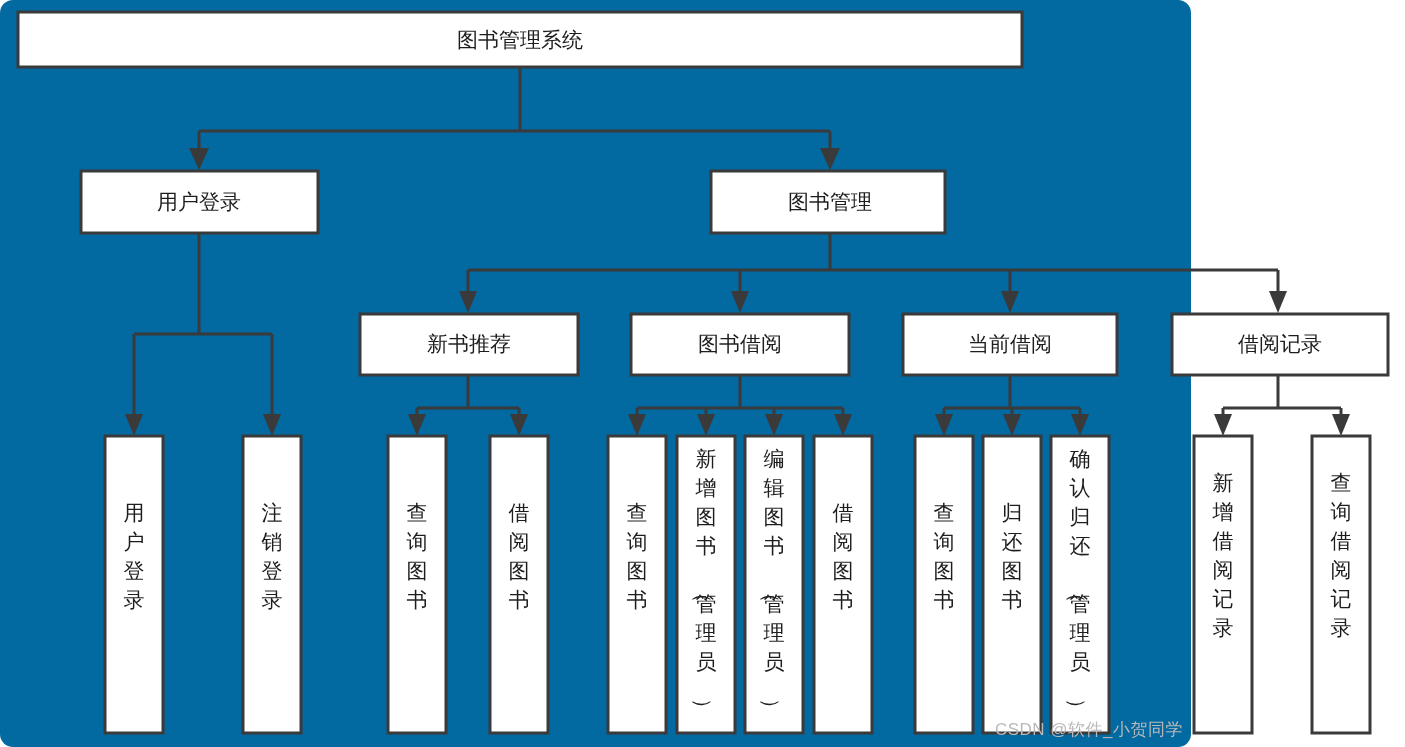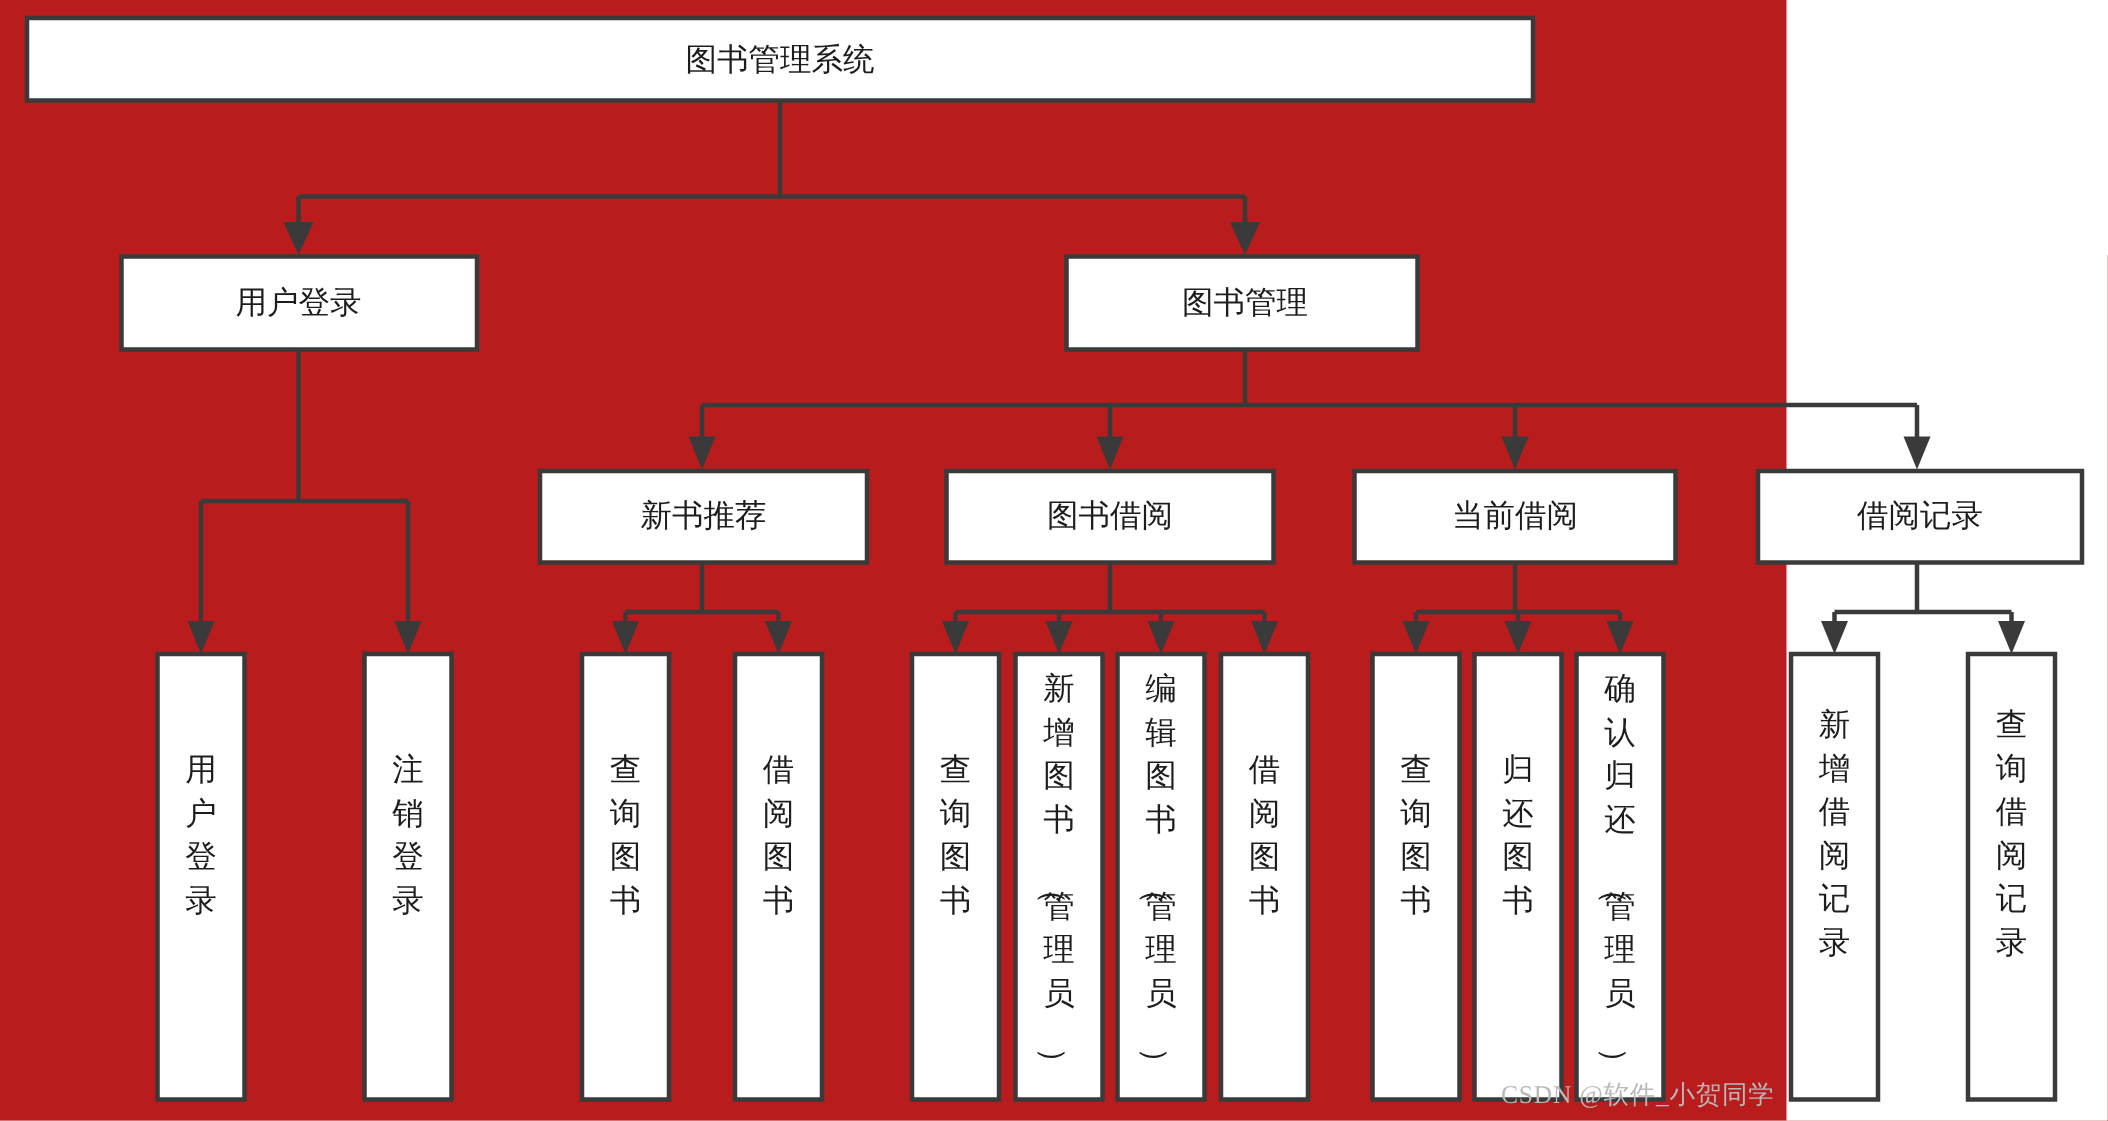--- a/index.html
+++ b/index.html
@@ -12,21 +12,22 @@
     width: 1405px;
     height: 747px;
     font-family: "Liberation Sans", "DejaVu Sans", sans-serif;
     overflow: hidden;
     position: relative;
   }
   #diagram-root {
     position: relative;
     width: 1191px;
     height: 747px;
-    background: #b91c1c;
+    background: #0369a1;
+    border-radius: 13px;
   }
   svg#tree-svg {
     position: absolute;
     left: 0;
     top: 0;
     width: 1405px;
     height: 747px;
     display: block;
   }
   .node-box {
@@ -54,21 +55,21 @@
   .node-label-vertical {
     font-family: "Liberation Sans", "DejaVu Sans", sans-serif;
     fill: #1d1d1d;
     font-size: 21px;
     text-anchor: middle;
   }
   .watermark {
     position: absolute;
     right: 8px;
     bottom: 6px;
-    font-family: Liberation Serif, serif;
+    font-family: Liberation Sans, sans-serif;
     font-size: 17px;
     color: #b9b9b9;
     letter-spacing: 0.5px;
     white-space: nowrap;
     user-select: none;
   }
 </style>
 </head>
 <body>
 

